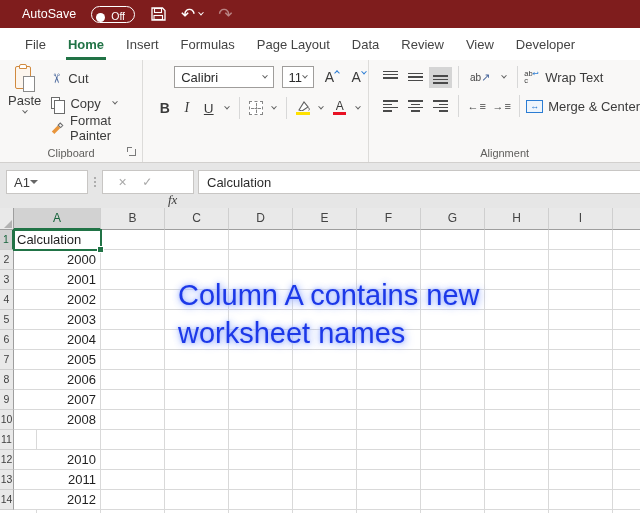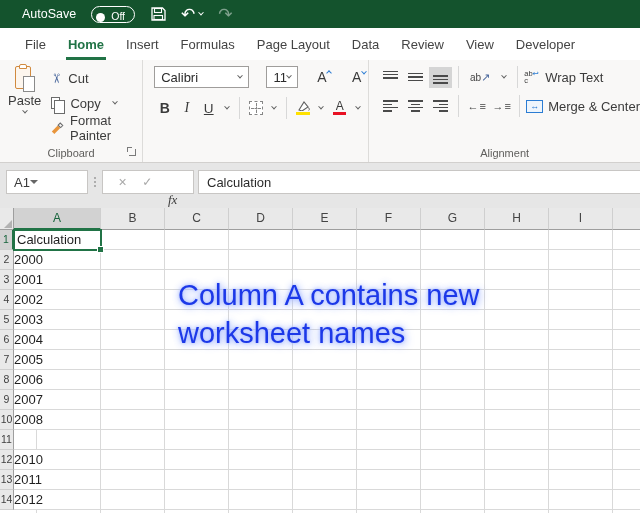--- a/index.html
+++ b/index.html
@@ -1,21 +1,21 @@
 <!DOCTYPE html>
 <html><head>
 <meta charset="utf-8">
 <style>
   * { box-sizing: border-box; }
   body { margin:0; font-family:"Liberation Sans", sans-serif; }
   #app { position:relative; width:640px; height:513px; background:#fff; overflow:hidden;
          color:#3b3b3b; font-size:13px; }
 
   
-  .titlebar { height:28px; background:#14532d; display:flex; align-items:center;
+  .titlebar { height:28px; background:#7f1d1d; display:flex; align-items:center;
               padding-left:22px; gap:15px; color:#fff; }
   .autosave-lbl { font-size:12.5px; }
   .toggle { display:flex; align-items:flex-end; gap:6px; border:1px solid #fff; border-radius:9px;
             height:17px; padding:0 9px 0 4px; font-size:10.5px; cursor:pointer; }
   .knob { width:9px; height:9px; border-radius:50%; background:#fff; }
   .tb-btn { display:flex; align-items:center; line-height:1; }
   .glyph { font-size:17px; }
   .redo { opacity:.45; }
   .chv { display:inline-block; width:5px; height:5px; border-right:1.3px solid currentColor;
          border-bottom:1.3px solid currentColor; transform:rotate(45deg) translate(-1px,-1px); }
@@ -53,21 +53,21 @@
   .cbtn { display:flex; align-items:center; gap:6px; height:22px; font-size:13px; cursor:pointer; color:#3b3b3b; }
   .scissors { color:#49679c; font-size:13px; display:inline-block; transform:rotate(90deg); }
   .copyicon { position:relative; width:9px; height:12px; border:1.2px solid #6b6b6b; background:#fff; margin-right:4px; }
   .copyicon::after { content:""; position:absolute; left:2px; top:2px; width:9px; height:12px;
                      border:1.2px solid #6b6b6b; background:#fff; }
   .dim { color:#5f5f5f; }
 
   
   .g-font { width:226px; }
   .g-font .rcontent { padding:6px 0 0 11px; }
-  .frow1 { display:flex; align-items:center; gap:17px; }
+  .frow1 { display:flex; align-items:center; gap:8px;margin-left:20px; }
   .combo { background:#fff; border:1px solid #9f9d9b; height:22px; display:flex; align-items:center;
            justify-content:space-between; padding:0 6px; font-size:13px; cursor:pointer; color:#2b2b2b; }
   .fname { width:118px; }
   .fsize { width:37px; }
   .fbtn { width:23px; height:22px; display:flex; align-items:center; justify-content:center; cursor:pointer; }
   .bigA { font-size:14px; color:#3b3b3b; position:relative; }
   .frow2 { display:flex; align-items:center; gap:1px; margin-top:9px; }
   .fmt { width:21px; height:21px; display:flex; align-items:center; justify-content:center; cursor:pointer; }
   .b { font-weight:700; font-size:14px; }
   .i { font-family:"Liberation Serif", serif; font-style:italic; font-size:14px; }
@@ -135,21 +135,21 @@
   .gbody { position:relative; height:283px;
     background-image:
       repeating-linear-gradient(to bottom, transparent 0 19px, #d9d9d9 19px 20px),
       repeating-linear-gradient(to right,  transparent 0 63px, #d9d9d9 63px 64px);
     background-position: 0 0, 37px 0; }
   .grow { display:flex; height:20px; }
   .rh { width:14px; background:#e9e9e9; border-right:1px solid #9e9e9e; border-bottom:1px solid #cfcfcf;
         font-size:10.5px; text-align:center; line-height:19px; color:#3f3f3f; cursor:pointer; }
   .rh.sel { background:#d2d2d2; color:#17643c; border-right:2px solid #217346; }
   .ca { width:87px; background:#fff; border-right:1px solid #d9d9d9; border-bottom:1px solid #d9d9d9;
-        font-size:13px; line-height:19px; padding-right:4px; color:#1f1f1f; cursor:cell; }
+        font-size:13px; line-height:19px; text-align:right; padding-right:4px; color:#1f1f1f; cursor:cell; }
   .ca.text { text-align:left; padding-left:3px; padding-right:0; }
   .a1sel { position:absolute; left:13px; top:21px; width:89px; height:22px;
            border:2px solid #217346; pointer-events:none; }
   .a1sel::after { content:""; position:absolute; right:-4px; bottom:-4px; width:5px; height:5px;
                   background:#217346; border:1px solid #fff; }
   .note { position:absolute; left:178px; top:68px; font-size:29px; line-height:38px; color:#1c38e8;
           white-space:nowrap; text-shadow:0 0 3px rgba(165,185,255,.95), 0 0 7px rgba(165,185,255,.85),
           2px 2px 9px rgba(165,185,255,.85); }
 </style>
 </head>

